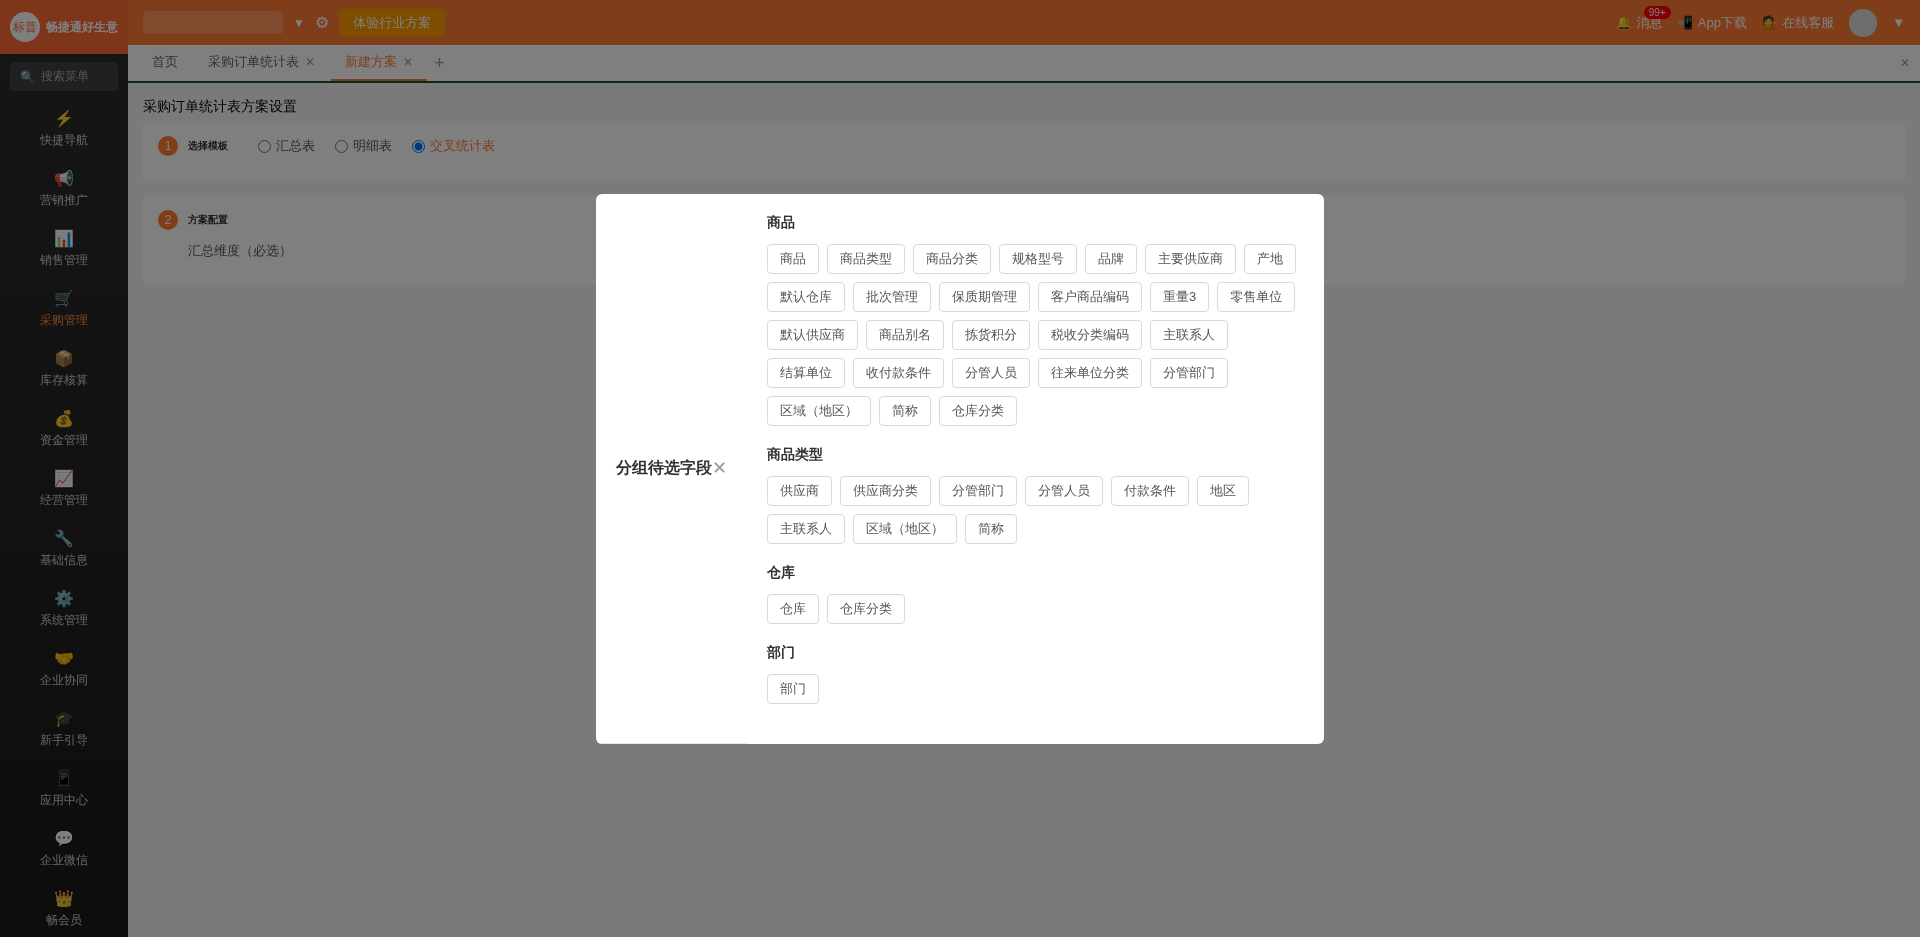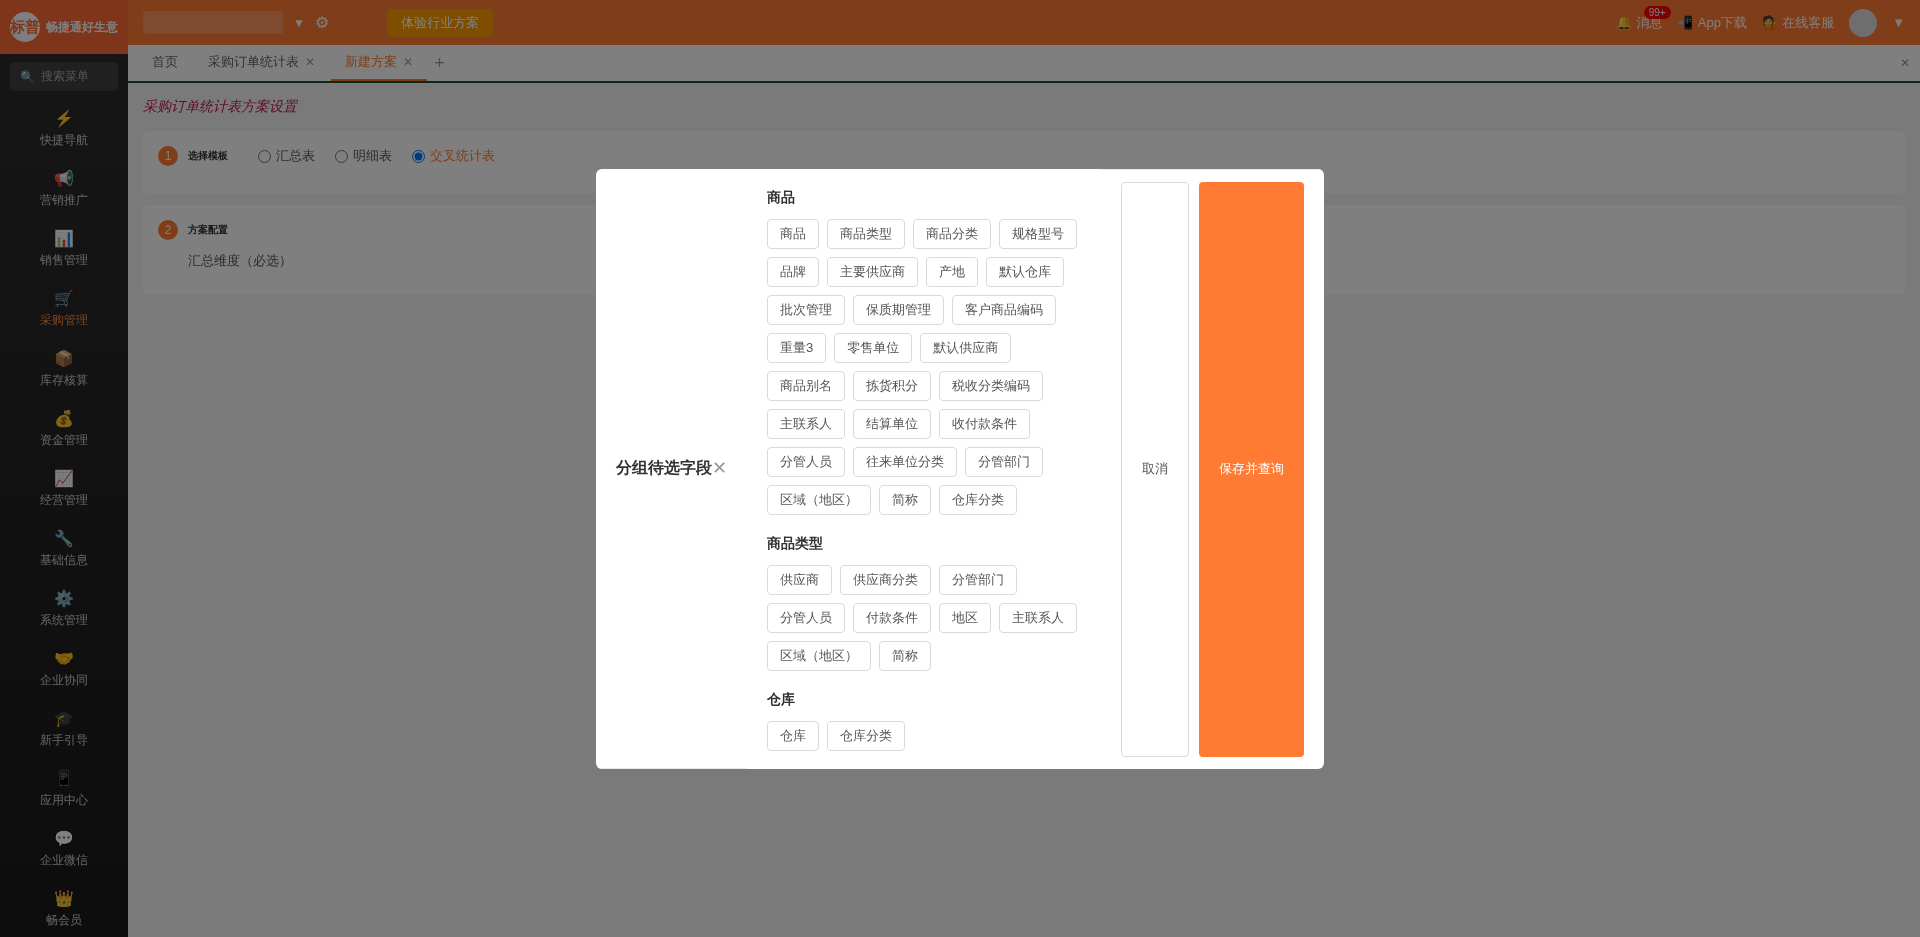--- a/index.html
+++ b/index.html
@@ -7,37 +7,37 @@
 
     
     .sidebar {
       position: fixed; left: 0; top: 0; width: 128px; height: 100%; background: linear-gradient(180deg, #2d2d2d 0%, #1a1a1a 100%);
       display: flex; flex-direction: column; z-index: 10;
     }
     .sidebar-logo {
       display: flex; align-items: center; padding: 12px 10px; background: #ff6b35; color: white; font-size: 14px; font-weight: bold; gap: 6px;
     }
     .sidebar-logo .logo-icon { width: 30px; height: 30px; background: white; border-radius: 50%; display: flex; align-items: center; justify-content: center; }
-    .sidebar-logo .logo-icon span { color: #ff6b35; font-weight: bold; font-size: 15px; }
+    .sidebar-logo .logo-icon span { color: #ff6b35; font-weight: normal; font-size: 12px; }
     .sidebar-search { padding: 8px 10px; }
     .sidebar-search-btn { width: 100%; background: rgba(255,255,255,0.1); border: none; color: #aaa; padding: 6px 10px; border-radius: 4px; cursor: pointer; text-align: left; font-size: 12px; display: flex; align-items: center; gap: 6px; }
     .sidebar-item { display: flex; flex-direction: column; align-items: center; padding: 10px 5px; color: #ccc; cursor: pointer; font-size: 12px; gap: 4px; }
     .sidebar-item:hover, .sidebar-item.active { color: #ff8c42; }
     .sidebar-item .item-icon { font-size: 16px; }
 
     
     .header {
       position: fixed; left: 128px; top: 0; right: 0; height: 45px; background: #ff7b33; display: flex; align-items: center; justify-content: space-between; padding: 0 15px; z-index: 9;
     }
     .header-left { display: flex; align-items: center; gap: 10px; }
     .header-search { background: rgba(255,255,255,0.2); border: none; border-radius: 4px; padding: 4px 30px 4px 10px; color: white; width: 140px; font-size: 13px; }
     .header-search::placeholder { color: rgba(255,255,255,0.7); }
     .header-dropdown-icon { color: white; font-size: 12px; }
     .header-gear { background: none; border: none; color: white; cursor: pointer; font-size: 16px; }
-    .header-trial-btn { background: #ff9a00; border: none; color: white; padding: 5px 14px; border-radius: 4px; cursor: pointer; font-size: 13px; margin-left: 48px; }
+    .header-trial-btn { background: #ff9a00; border: none; color: white; padding: 5px 14px; border-radius: 4px; cursor: pointer; font-size: 13px; }
     .header-right { display: flex; align-items: center; gap: 15px; color: white; font-size: 13px; }
     .header-right-item { display: flex; align-items: center; gap: 4px; cursor: pointer; position: relative; }
     .badge { background: #ff0000; color: white; border-radius: 10px; padding: 1px 5px; font-size: 10px; position: absolute; top: -8px; right: -8px; }
     .avatar { width: 28px; height: 28px; background: #ddd; border-radius: 50%; }
 
     
     .tabs {
       position: fixed; left: 128px; top: 45px; right: 0; height: 38px; background: white; display: flex; align-items: center; padding: 0 10px; border-bottom: 2px solid #14532d; z-index: 8; gap: 2px;
     }
     .tab { padding: 8px 14px; font-size: 13px; color: #666; cursor: pointer; border-bottom: 2px solid transparent; display: flex; align-items: center; gap: 6px; }
@@ -197,21 +197,21 @@
   </div>
   <div class="tab active">
     <span>新建方案</span>
     <span class="tab-close">✕</span>
   </div>
   <span class="tab-add">+</span>
   <div class="tab-close-all">✕</div>
 </div>
 
 <div class="main" style="background:#f5f5f5;">
-  <div style="font-size:14px;color:#be185d;margin-bottom:15px;font-style:italic;">采购订单统计表方案设置</div>
+  <div style="font-size:14px;color:#000000;margin-bottom:5px;">采购订单统计表方案设置</div>
 
   <div class="section">
     <div class="section-step">
       <div class="step-num">1</div>
       <span class="step-label">选择模板</span>
       <div class="radio-group" style="margin-left:20px;">
         <label class="radio-label">
           <input type="radio" name="template" style=""> 
             <span>汇总表</span>
         </label>
@@ -301,17 +301,13 @@
     </div>
 
     <div class="field-section">
       <div class="field-section-title">部门</div>
       <div class="field-tags">
         <button class="field-tag">部门</button>
       </div>
     </div>
 
   </div>
-  <div class="modal-footer">
-    <button class="btn-cancel">取消</button>
-    <button class="btn-confirm">保存并查询</button>
-  </div>
 </div>
 
 </body></html>

